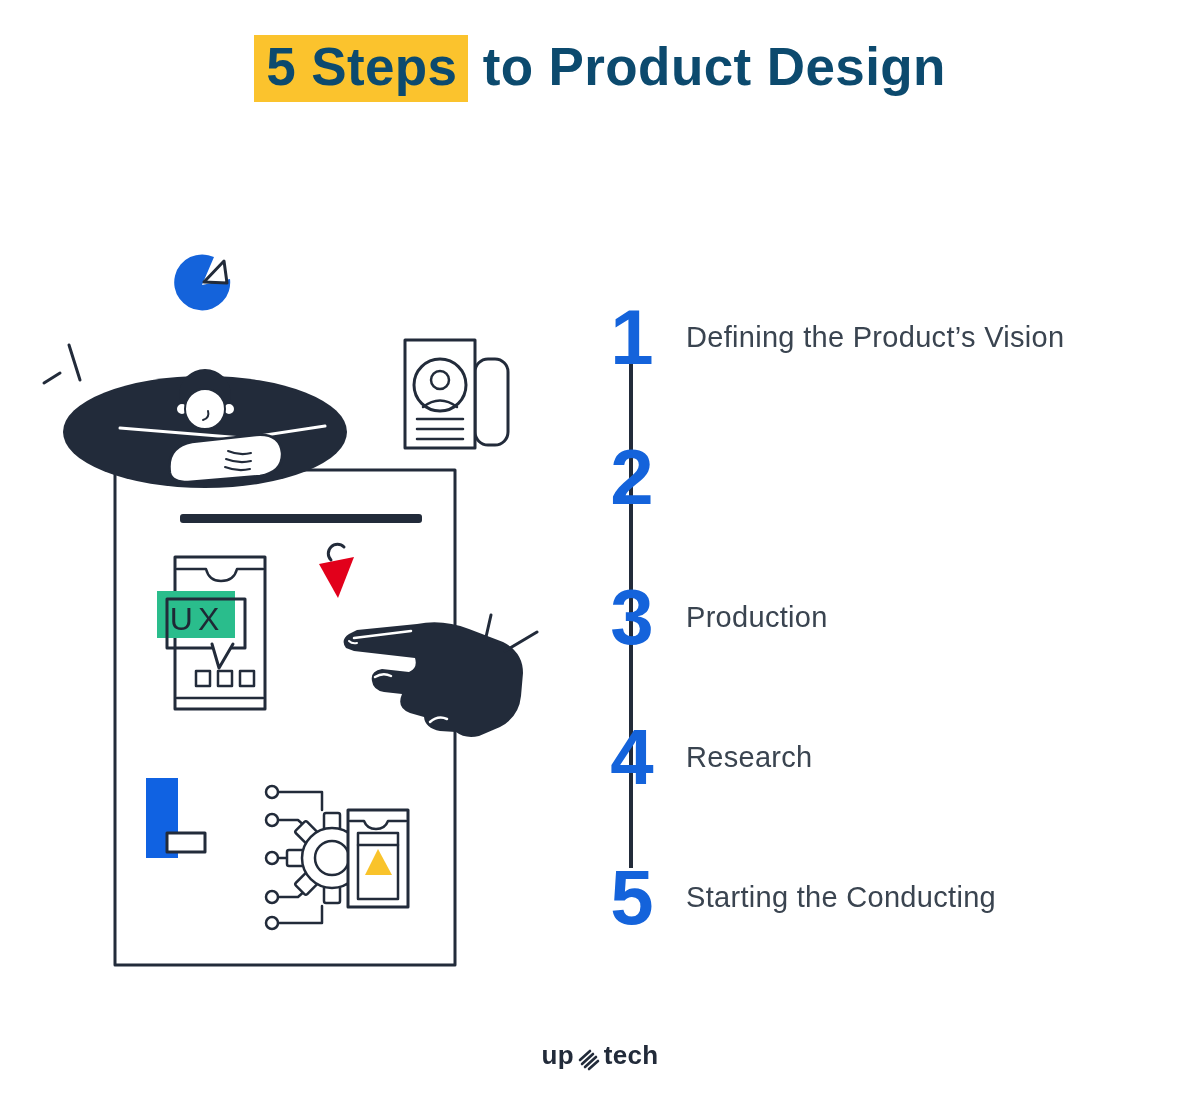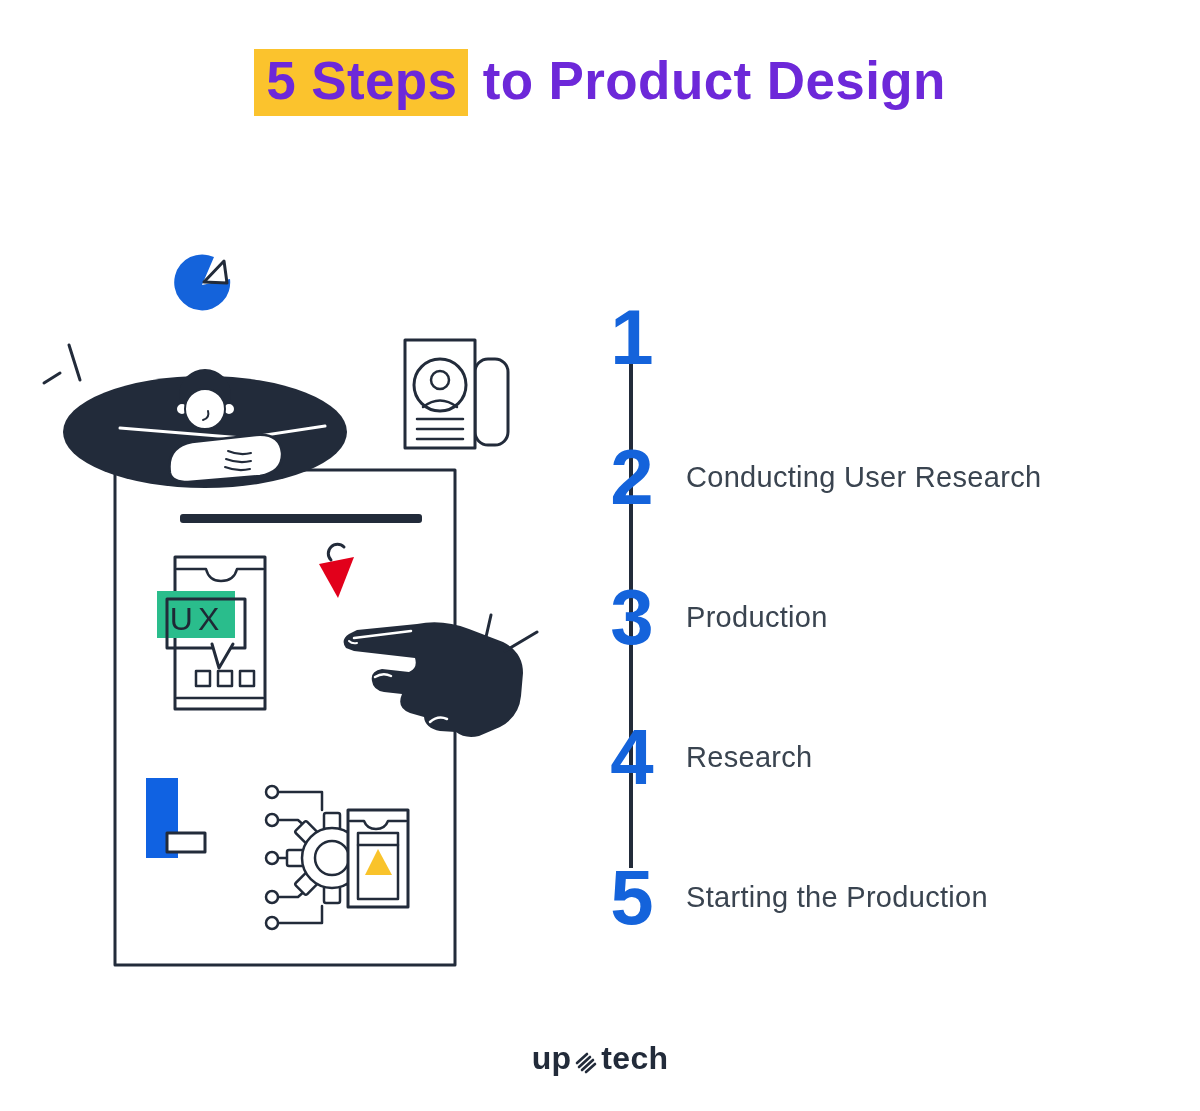--- a/index.html
+++ b/index.html
@@ -1,33 +1,33 @@
 <!DOCTYPE html>
 <html><head>
 <meta charset="utf-8">
 <style>
   html,body{margin:0;padding:0;background:#ffffff;}
   .page{position:relative;width:1200px;height:1111px;background:#ffffff;overflow:hidden;
         font-family:"Liberation Sans",sans-serif;}
   
-  .title{position:absolute;top:50px;left:0;width:100%;text-align:center;color:#6d28d9;
+  .title{position:absolute;top:36px;left:0;width:100%;text-align:center;color:#0c4a6e;
          font-size:53px;font-weight:700;line-height:1.17;letter-spacing:0.4px;margin:0;}
   .t-line1,.t-line2{display:block;}
   .hl{background:#FBC32D;padding:2px 10px 6px 12px;}
   
   .tline{position:absolute;left:629px;top:360px;width:4px;height:508px;background:#222B3A;z-index:1;}
   .step{position:absolute;left:600px;height:84px;display:flex;align-items:center;z-index:2;}
   .num{width:64px;text-align:center;font-size:78px;font-weight:800;color:#1463DB;line-height:0.9;}
   .lbl{margin-left:22px;font-size:29px;color:#3A4450;letter-spacing:0.3px;}
   .step1{top:295px}.step2{top:435px}.step3{top:575px}.step4{top:715px}.step5{top:855px}
   
   .illo{position:absolute;left:20px;top:225px;width:560px;height:780px;}
   
   .logo{position:absolute;top:1040px;left:0;width:100%;display:flex;justify-content:center;
-        align-items:center;gap:2px;font-size:32px;font-weight:700;color:#222B3A;letter-spacing:0.3px;}
+        align-items:center;gap:2px;font-size:26px;font-weight:700;color:#222B3A;letter-spacing:0.3px;}
   .logo svg{margin:4px 1px 0 1px;}
 </style>
 </head>
 <body>
 
 <div class="page">
 
   <h1 class="title">
     <span class="t-line1"><span class="hl">5 Steps</span><span> to Product Design</span></span>
   </h1>
@@ -143,36 +143,36 @@
       <path d="M471,390 L466,412"></path>
       <path d="M485,426 L517,407"></path>
     </g>
   </svg>
 
   <div>
     <div class="tline"></div>
 
     <div class="step step1">
       <span class="num">1</span>
+      <span class="lbl">Defining the Product’s Vision</span>
     </div>
     <div class="step step2">
       <span class="num">2</span>
-      <span class="lbl">Conducting User Research</span>
     </div>
     <div class="step step3">
       <span class="num">3</span>
       <span class="lbl">Production</span>
     </div>
     <div class="step step4">
       <span class="num">4</span>
       <span class="lbl">Research</span>
     </div>
     <div class="step step5">
       <span class="num">5</span>
-      <span class="lbl">Starting the Production</span>
+      <span class="lbl">Starting the Conducting</span>
     </div>
   </div>
 
   <div class="logo">
     <span>up</span>
     <svg width="24" height="26" viewBox="0 0 24 26" fill="none" stroke="#222B3A" stroke-width="2.6" stroke-linecap="round">
       <path d="M3,15 L13,6"></path>
       <path d="M5,19 L16,9"></path>
       <path d="M8,22 L19,12"></path>
       <path d="M12,24 L21,16"></path>

